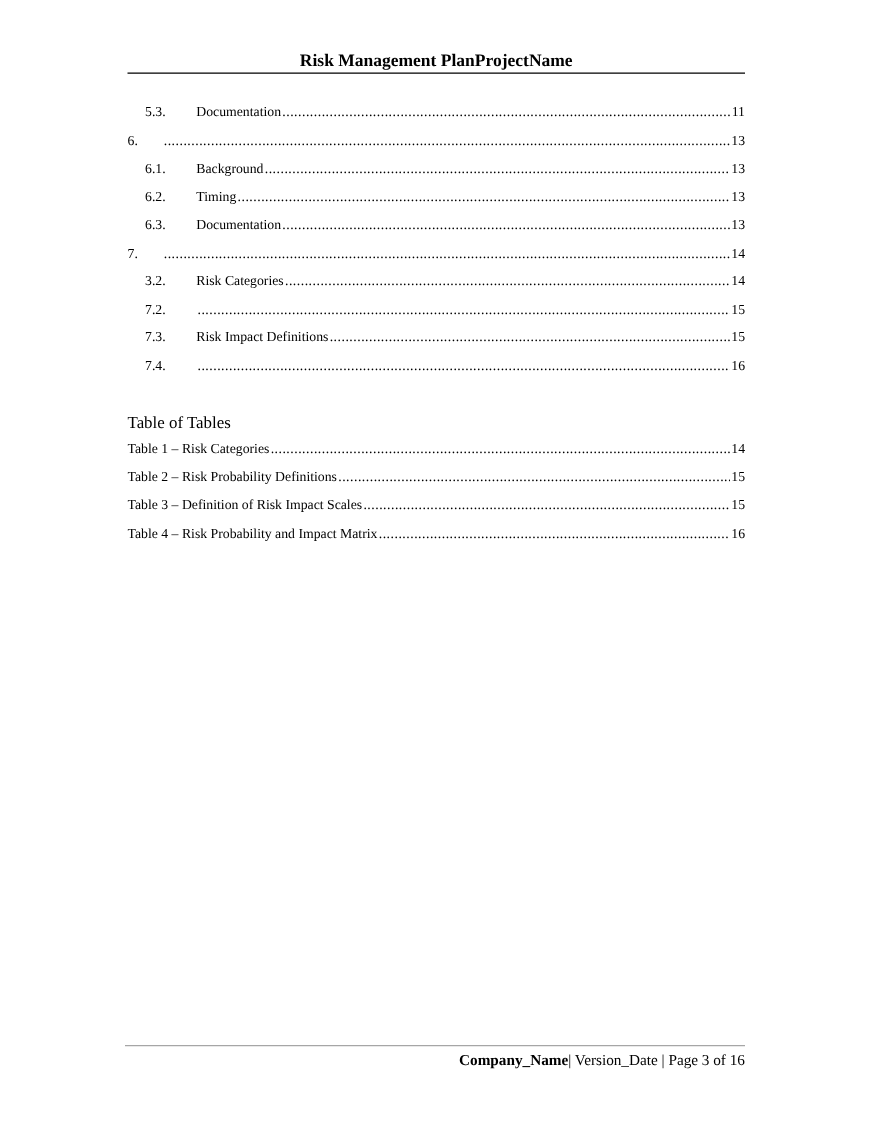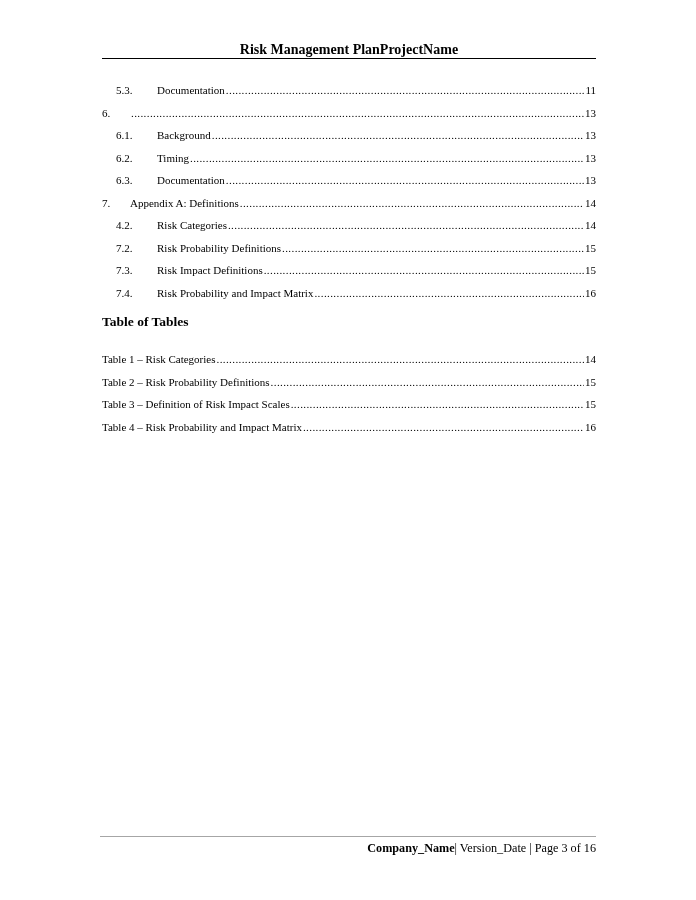--- a/index.html
+++ b/index.html
@@ -65,22 +65,22 @@
     .toc-row .leader::after {
       content: "..........................................................................................................................................................................................................................";
     }
     .toc-row .page {
       flex: 0 0 auto;
       text-align: right;
     }
     .tot-heading {
       position: absolute;
       left: 102px;
-      top: 312px;
-      font-weight: bold;
+      top: 328px;
+      font-weight: normal;
       font-size: 13.5px;
       line-height: 20px;
     }
     .tot {
       position: absolute;
       left: 102px;
       top: 348px;
       width: 494px;
     }
     .page-footer {
@@ -132,45 +132,42 @@
     <span class="page">13</span>
   </div>
   <div class="toc-row level2">
     <span class="num">6.3.</span>
     <span class="title">Documentation</span>
     <span class="leader"></span>
     <span class="page">13</span>
   </div>
   <div class="toc-row level1">
     <span class="num">7.</span>
-    <span class="title">Appendix A: Definitions</span>
     <span class="leader"></span>
     <span class="page">14</span>
   </div>
   <div class="toc-row level2">
-    <span class="num">4.2.</span>
+    <span class="num">3.2.</span>
     <span class="title">Risk Categories</span>
     <span class="leader"></span>
     <span class="page">14</span>
   </div>
   <div class="toc-row level2">
     <span class="num">7.2.</span>
-    <span class="title">Risk Probability Definitions</span>
     <span class="leader"></span>
     <span class="page">15</span>
   </div>
   <div class="toc-row level2">
     <span class="num">7.3.</span>
     <span class="title">Risk Impact Definitions</span>
     <span class="leader"></span>
     <span class="page">15</span>
   </div>
   <div class="toc-row level2">
     <span class="num">7.4.</span>
-    <span class="title">Risk Probability and Impact Matrix</span>
     <span class="leader"></span>
     <span class="page">16</span>
   </div>
 </div>
 
 <div class="tot-heading">Table of Tables</div>
 
 <div class="tot">
   <div class="toc-row">
     <span class="title">Table 1 – Risk Categories</span>

